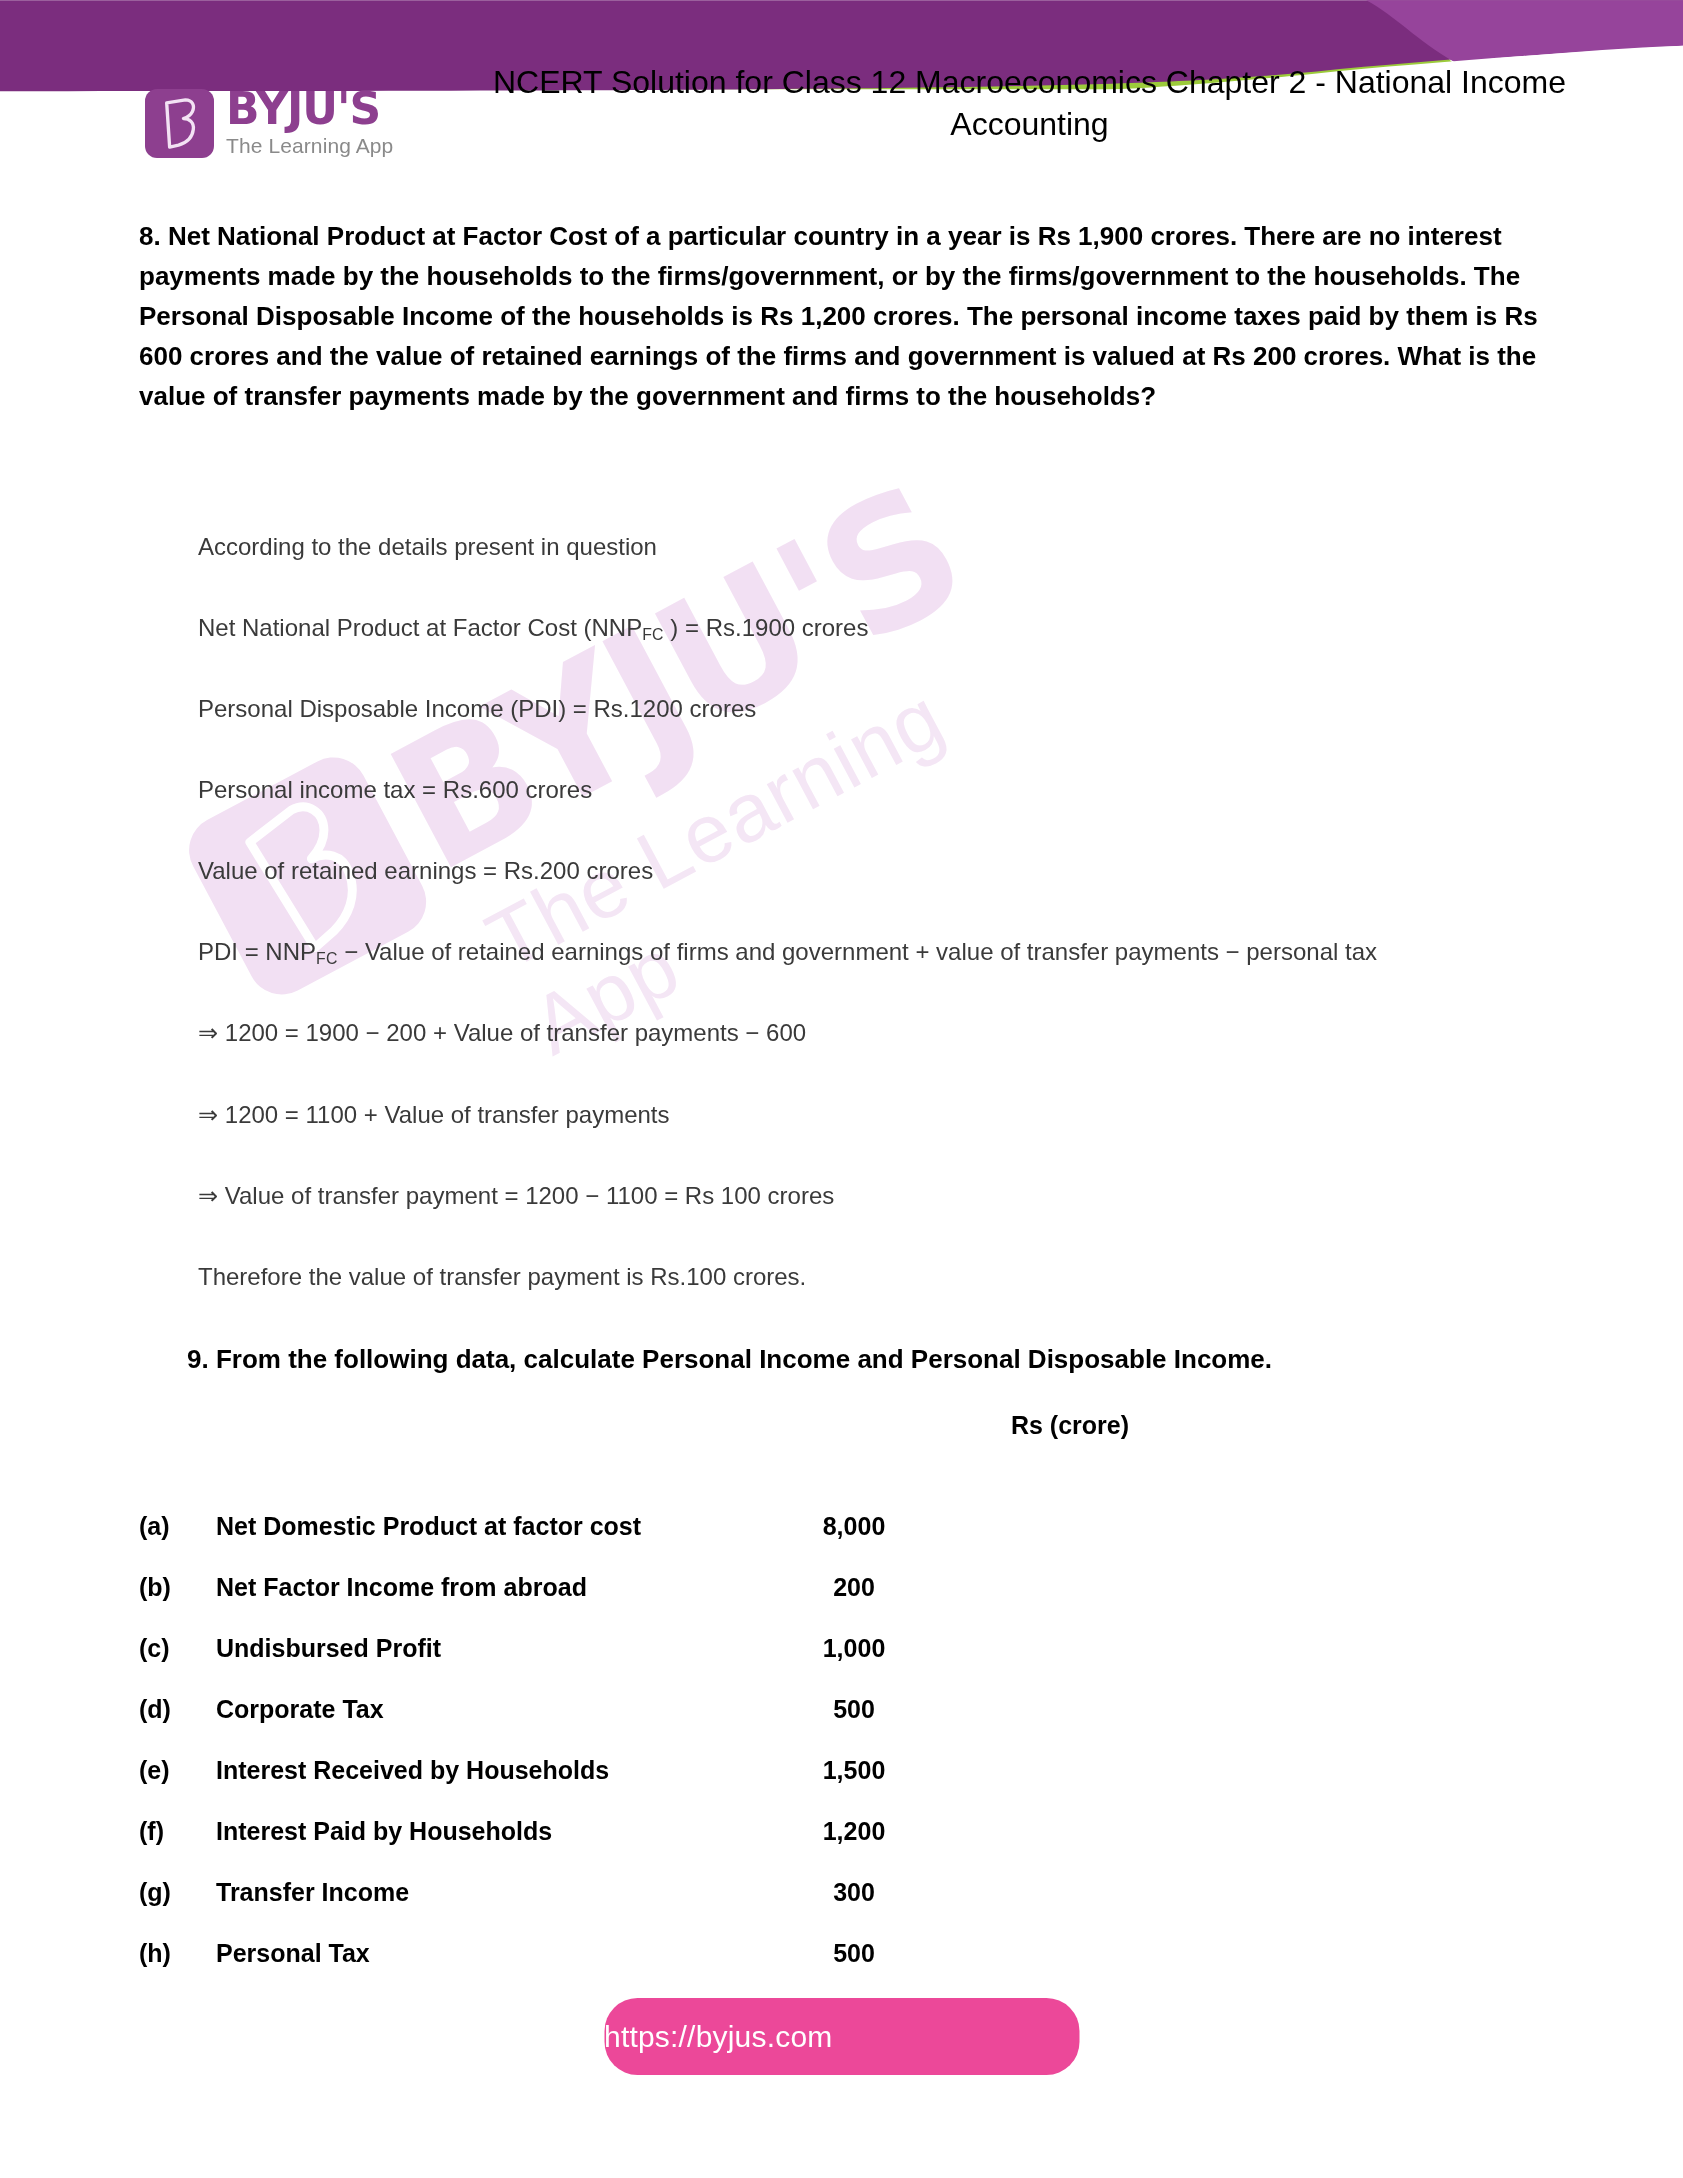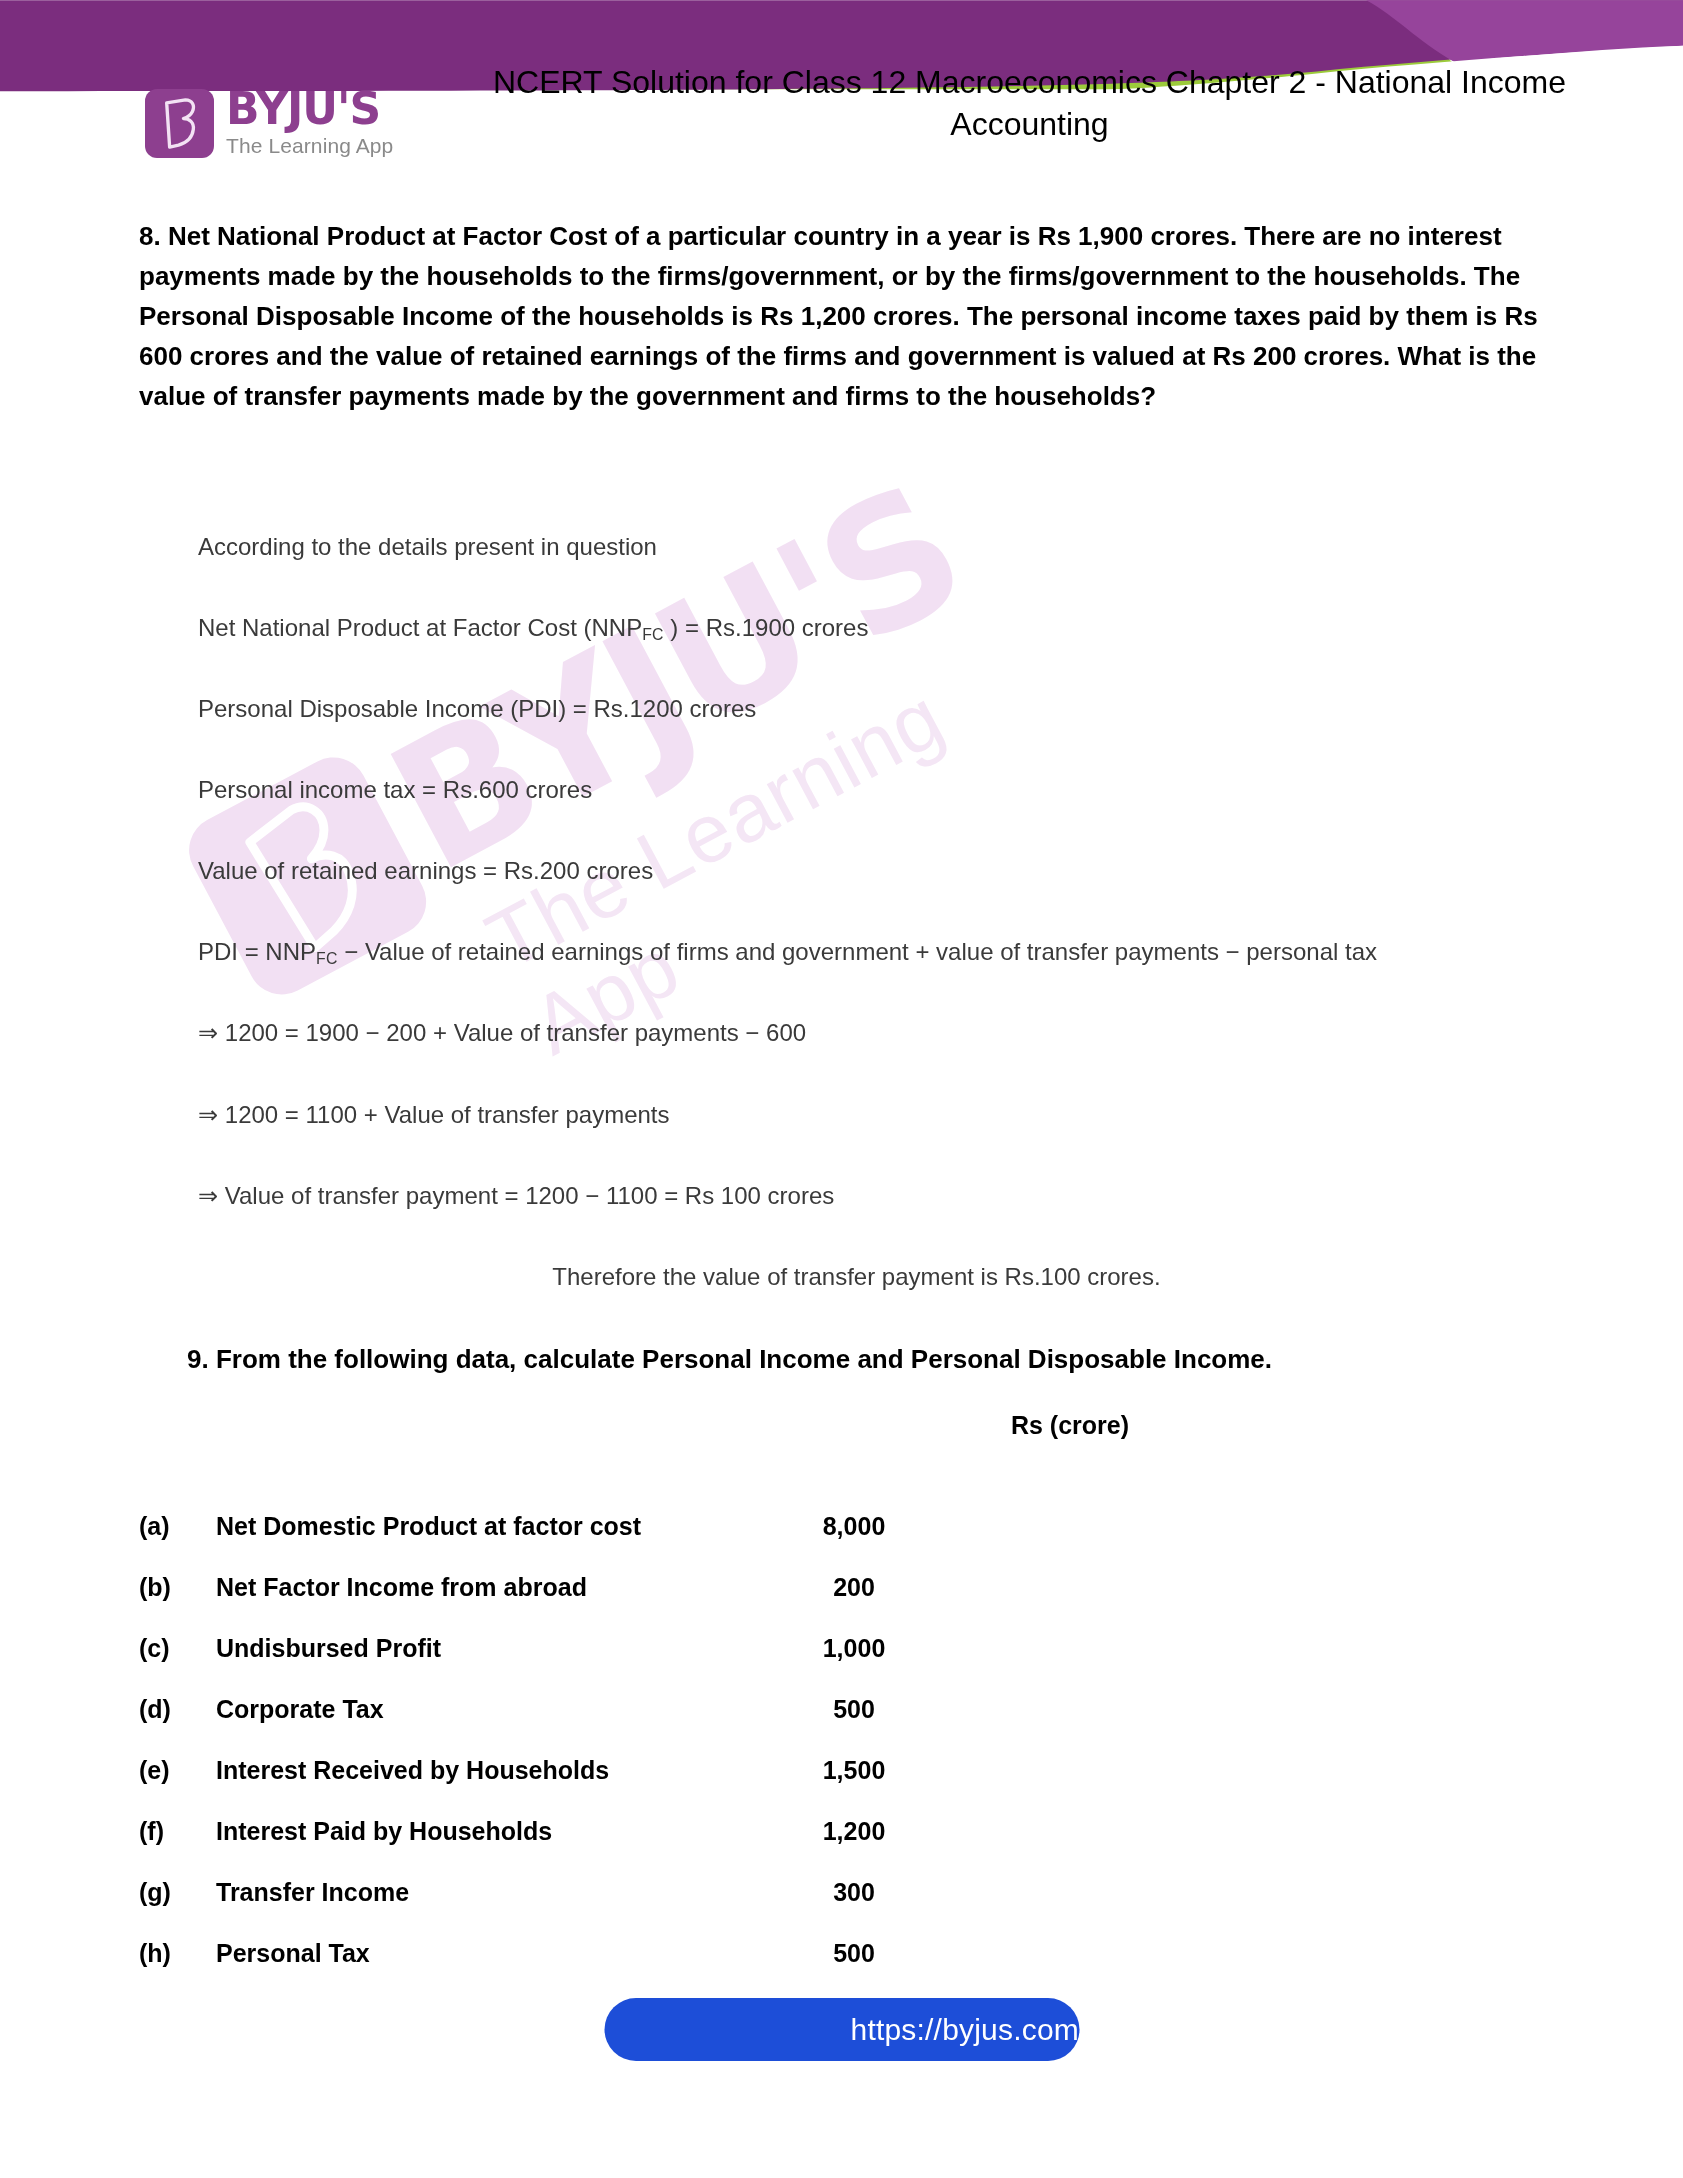--- a/index.html
+++ b/index.html
@@ -163,21 +163,21 @@
     top: 530px;
     width: 1317px;
     font-family: "Liberation Sans", sans-serif;
     font-size: 24px;
     color: #3a3a3a;
     line-height: 1.42;
   }
   .sol-line {
     margin-bottom: 47px;
   }
-  .sol-line:last-child { margin-bottom: 0; text-align: center; }
+  .sol-line:last-child { margin-bottom: 0; }
   .sol-line sub {
     font-size: 0.66em;
     vertical-align: baseline;
     position: relative;
     top: 0.22em;
     letter-spacing: 0.2px;
   }
 
   
   .data-table {
@@ -216,26 +216,26 @@
     margin-top: 32px;
   }
 
   
   .footer-pill {
     position: absolute;
     left: 50%;
     transform: translateX(-50%);
     top: 1998px;
     width: 475px;
-    height: 63px;
+    height: 77px;
     border-radius: 33px;
-    background: #1d4ed8;
+    background: #ec4899;
     display: flex;
     align-items: center;
-    justify-content: flex-end;
+    justify-content: flex-start;
     text-decoration: none;
     z-index: 3;
   }
   .footer-pill span {
     font-family: "Liberation Sans", sans-serif;
     font-size: 30px;
     color: #ffffff;
     letter-spacing: 0.2px;
   }
 </style>

